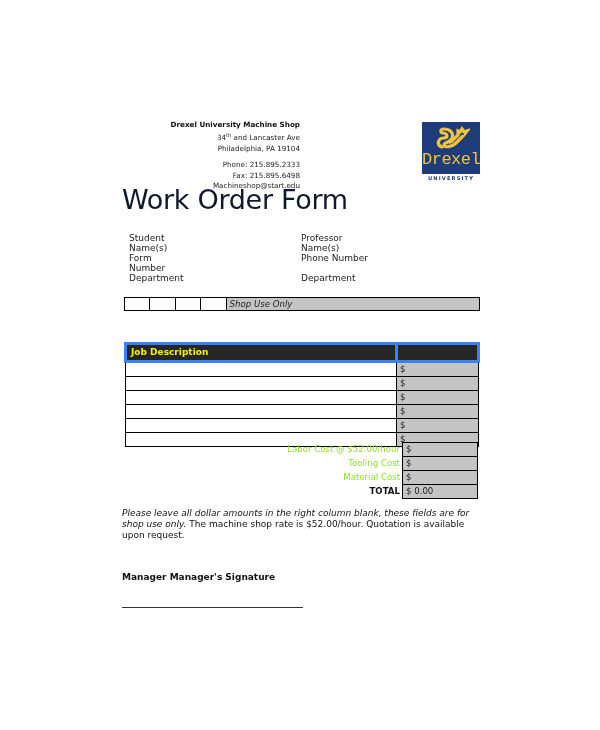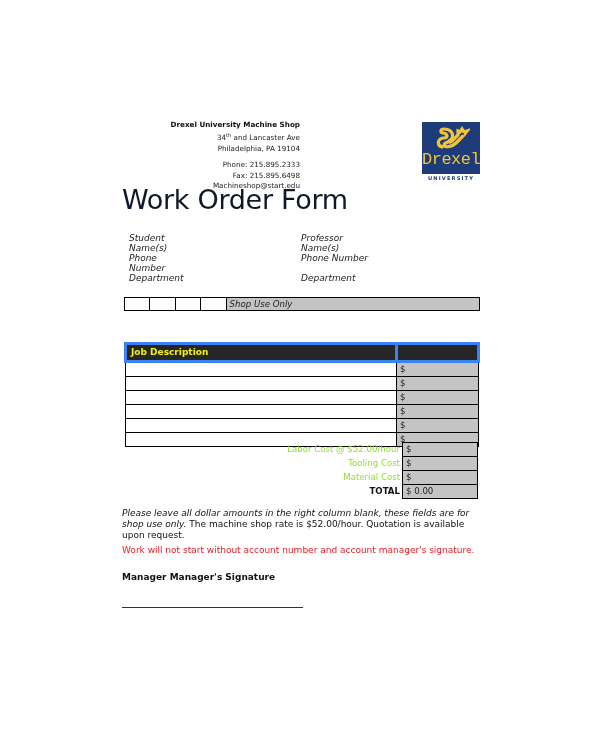--- a/index.html
+++ b/index.html
@@ -13,21 +13,21 @@
 
   .logo { position:absolute; left:422px; top:122px; width:58px; height:61px; background:#1f3c7a; }
   .logo .dragon { position:absolute; left:12px; top:3px; width:36px; height:28px; }
   .logo .word { position:absolute; left:0; top:28px; width:58px; text-align:center;
                 font-family:Liberation Mono, monospace; color:#f2c33c; font-size:17px; letter-spacing:-0.5px; }
   .logo .uni { position:absolute; left:0; top:52px; width:58px; height:9px; background:#fff; text-align:center;
                font-size:5.2px; font-weight:bold; letter-spacing:1.1px; color:#1f3c7a; line-height:9px; }
 
   .title { position:absolute; left:122px; top:184px; font-size:27px; color:#0f172a; font-family:"DejaVu Sans", sans-serif; letter-spacing:-0.3px; }
 
-  .label { position:absolute; font-size:9px; line-height:10px; color:#222;font-style:italic; }
+  .label { position:absolute; font-size:9px; line-height:10px; color:#222; }
 
   table { border-collapse:collapse; position:absolute; }
   td { padding:0 3px; font-size:9px; vertical-align:top; }
 
   .hdr { left:124px; top:297px; width:356px; }
   .hdr th { background:#262626; color:#f5f20a; font-size:9px; font-weight:bold; text-align:left;
             padding:0 3px; height:20px; vertical-align:top; line-height:10px; border:1px solid #000; border-right:1px solid #777; }
   .hdr td { height:12px; border:1px solid #000; background:#fff;font-style:italic; }
   .hdr td.shop { background:#c4c4c4; color:#222; font-size:8.6px; line-height:12px; }
 
@@ -73,21 +73,21 @@
     <div class="uni">UNIVERSITY</div>
   </div>
 
   <div class="title">Work Order Form</div>
 
   <div class="label" style="left:129px; top:233px;">
     <div>Student</div>
     <div>Name(s)</div>
   </div>
   <div class="label" style="left:129px; top:253px;">
-    <div>Phone</div>
+    <div>Form</div>
     <div>Number</div>
   </div>
   <div class="label" style="left:129px; top:273px;">Department</div>
 
   <div class="label" style="left:301px; top:233px;">
     <div>Professor</div>
     <div>Name(s)</div>
   </div>
   <div class="label" style="left:301px; top:253px;text-align:right;">Phone Number</div>
   <div class="label" style="left:301px; top:273px;">Department</div>
@@ -151,18 +151,17 @@
   </div>
   <div class="cost" style="top:484px;">
     <div class="clabel total">TOTAL</div>
     <div class="cval">$ 0.00</div>
   </div>
 
   <div class="note">
     <i>Please leave all dollar amounts in the right column blank, these fields are for shop use only.</i><span> The machine shop rate is $52.00/hour. Quotation is available upon request.</span>
   </div>
 
-  <div class="warn">Work will not start without account number and account manager's signature.</div>
 
   <div class="sig-label">Manager Manager's Signature</div>
   <div class="sig-line"></div>
 
 </div>
 
 </body></html>

